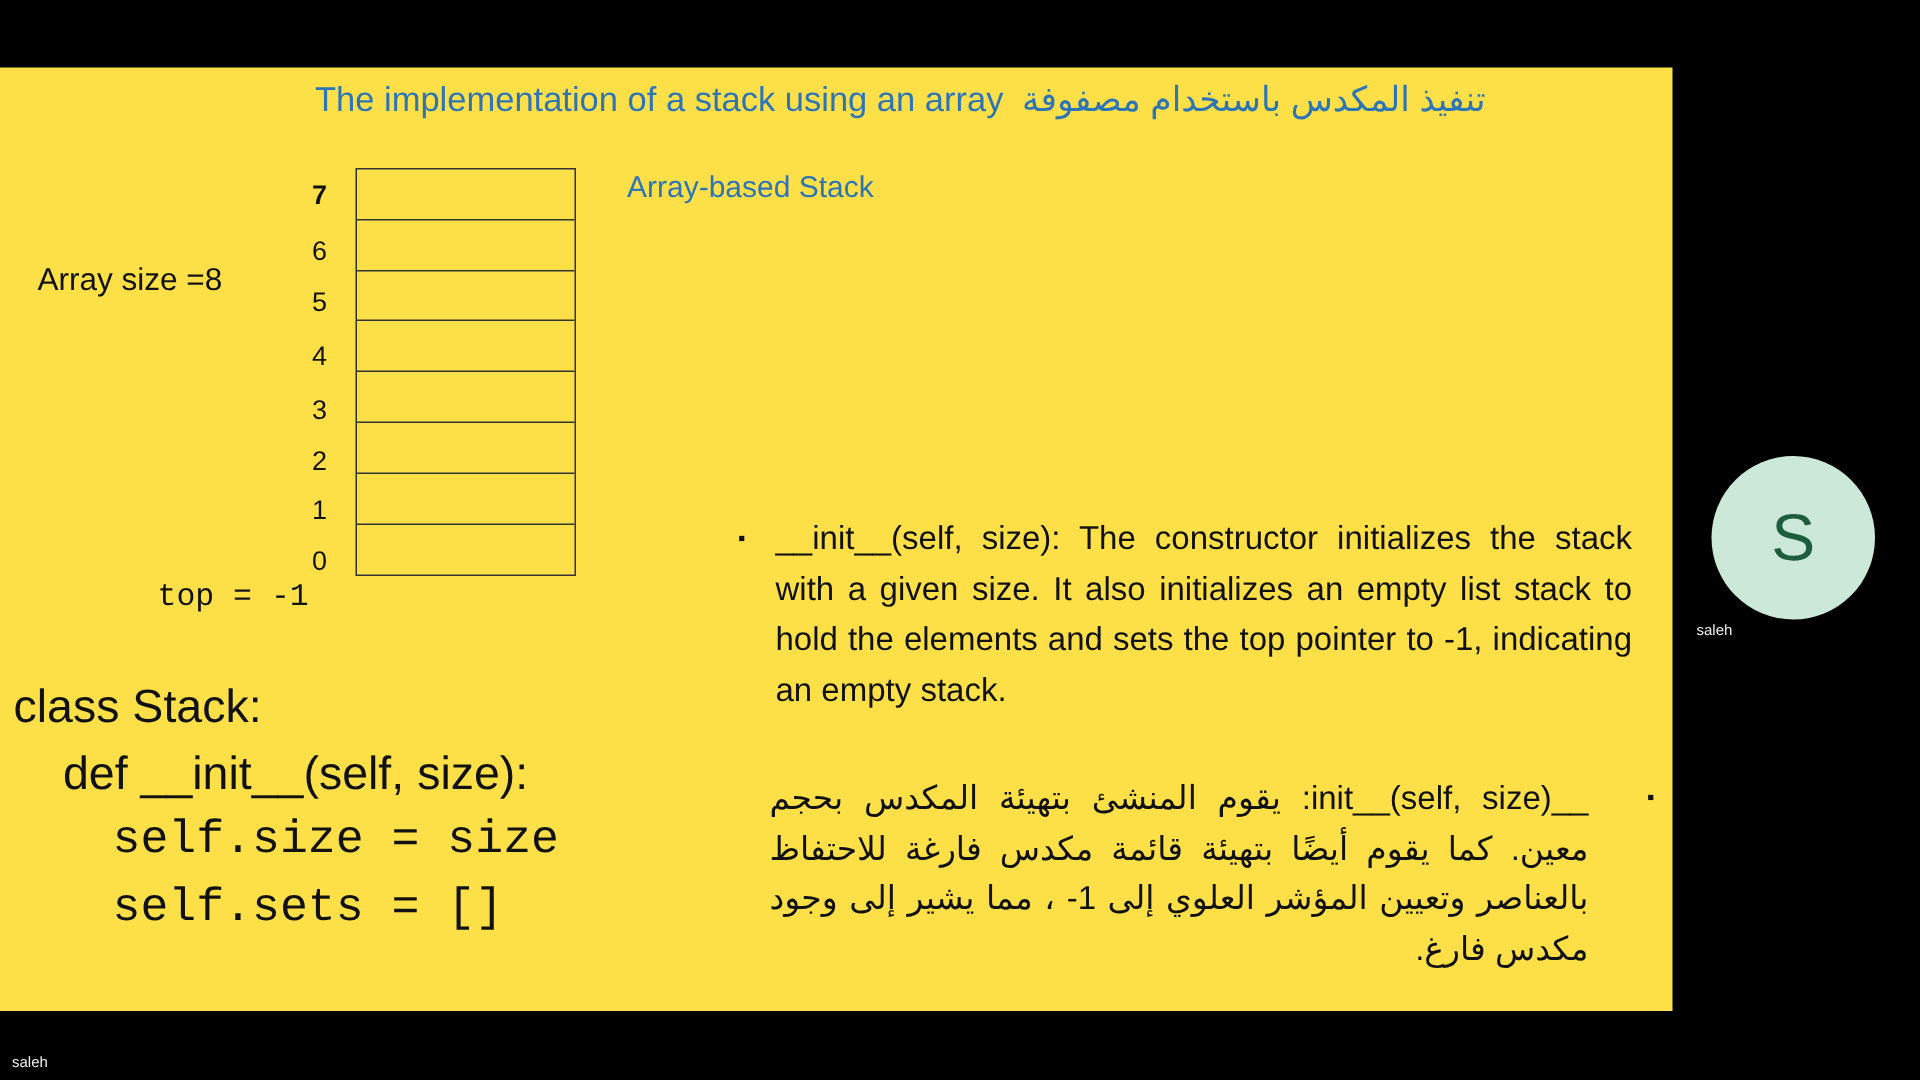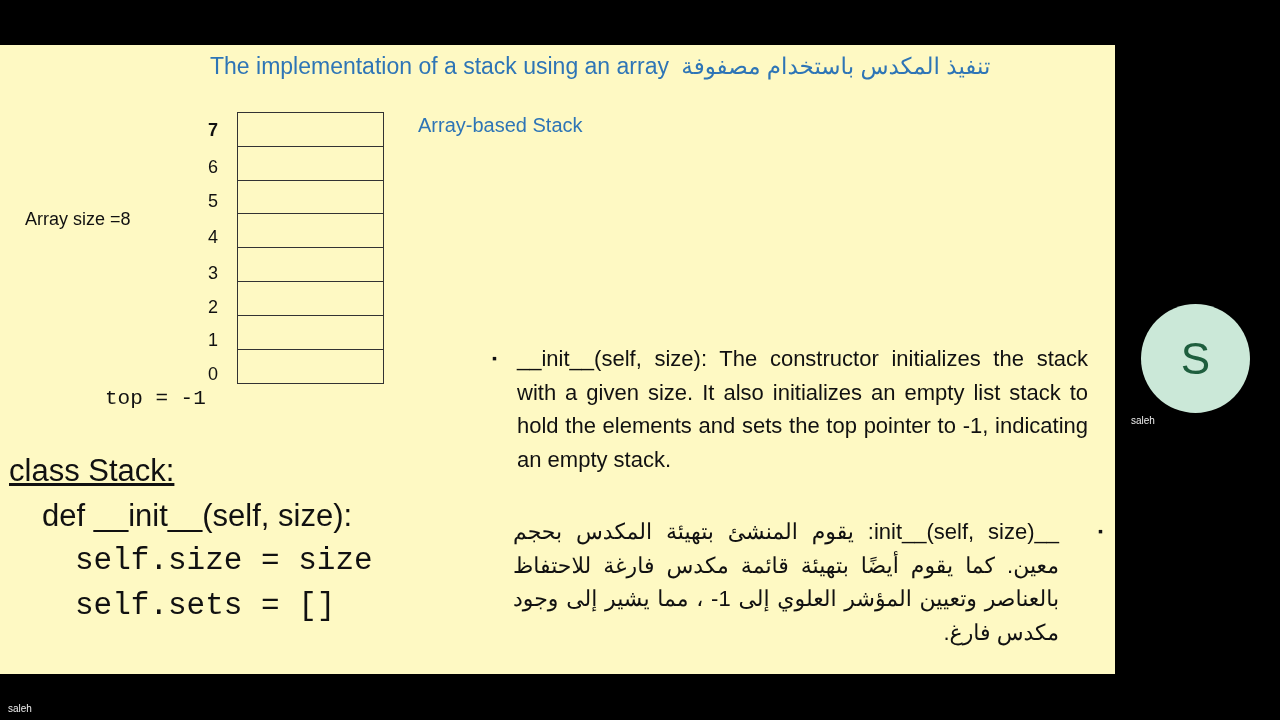--- a/index.html
+++ b/index.html
@@ -1,29 +1,29 @@
 <!DOCTYPE html>
 <html><head>
 <meta charset="utf-8">
 <style>
   html, body { margin:0; padding:0; }
   body { width:1280px; height:720px; background:#000; position:relative; overflow:hidden; font-family:"Liberation Sans", sans-serif; }
-  .slide { position:absolute; left:0; top:45px; width:1115px; height:629px; background:#fef9c3; }
+  .slide { position:absolute; left:0; top:45px; width:1115px; height:629px; background:#fde047; }
   .title { position:absolute; left:210px; top:8px; font-size:23px; color:#2e75b6; white-space:nowrap; }
   .title .ar { margin-left:6px; }
   .subtitle { position:absolute; left:418px; top:69px; font-size:20px; color:#2e75b6; }
-  .array-size { position:absolute; left:25px; top:130px; font-size:18px; color:#111;margin-top:34px; }
+  .array-size { position:absolute; left:25px; top:130px; font-size:21px; color:#111; }
   .top-label { position:absolute; left:105px; top:342px; font-size:21px; color:#111;font-family:Liberation Mono, monospace; }
   .stack-box { position:absolute; left:237px; top:67px; width:145px; border:1.5px solid #333; }
   .cell { height:33.8px; border-bottom:1.5px solid #333; box-sizing:border-box; }
   .cell:last-child { border-bottom:none; }
   .idx { position:absolute; left:208px; font-size:18px; color:#111; }
   .idx.bold { font-weight:bold; }
   .code { position:absolute; left:9px; top:403px; font-size:31px; color:#111; line-height:45px; }
-  .code .l1 { padding-left:0;text-decoration:underline; }
+  .code .l1 { padding-left:0; }
   .code .l2 { padding-left:33px; }
   .code .l3 { padding-left:66px;font-family:Liberation Mono, monospace; }
   .bullet-en { position:absolute; left:492px; top:297px; width:596px; font-size:22px; color:#111; line-height:33.5px; text-align:justify; }
   .bullet-en .mark { position:absolute; left:0; top:0; font-size:14px; }
   .bullet-en .txt { margin-left:25px; display:block; }
   .bullet-ar { position:absolute; left:513px; top:470px; width:590px; font-size:22px; color:#111; line-height:33.5px; direction:rtl; text-align:justify; }
   .bullet-ar .mark { position:absolute; right:0; top:0; font-size:14px; }
   .bullet-ar .txt { margin-right:44px; display:block; }
   .avatar { position:absolute; left:1141px; top:304px; width:109px; height:109px; border-radius:50%; background:#cbe8d8; display:flex; align-items:center; justify-content:center; font-size:44px; color:#1e5e3e; }
   .participant-name { position:absolute; left:1131px; top:415px; font-size:10px; color:#eee; }

